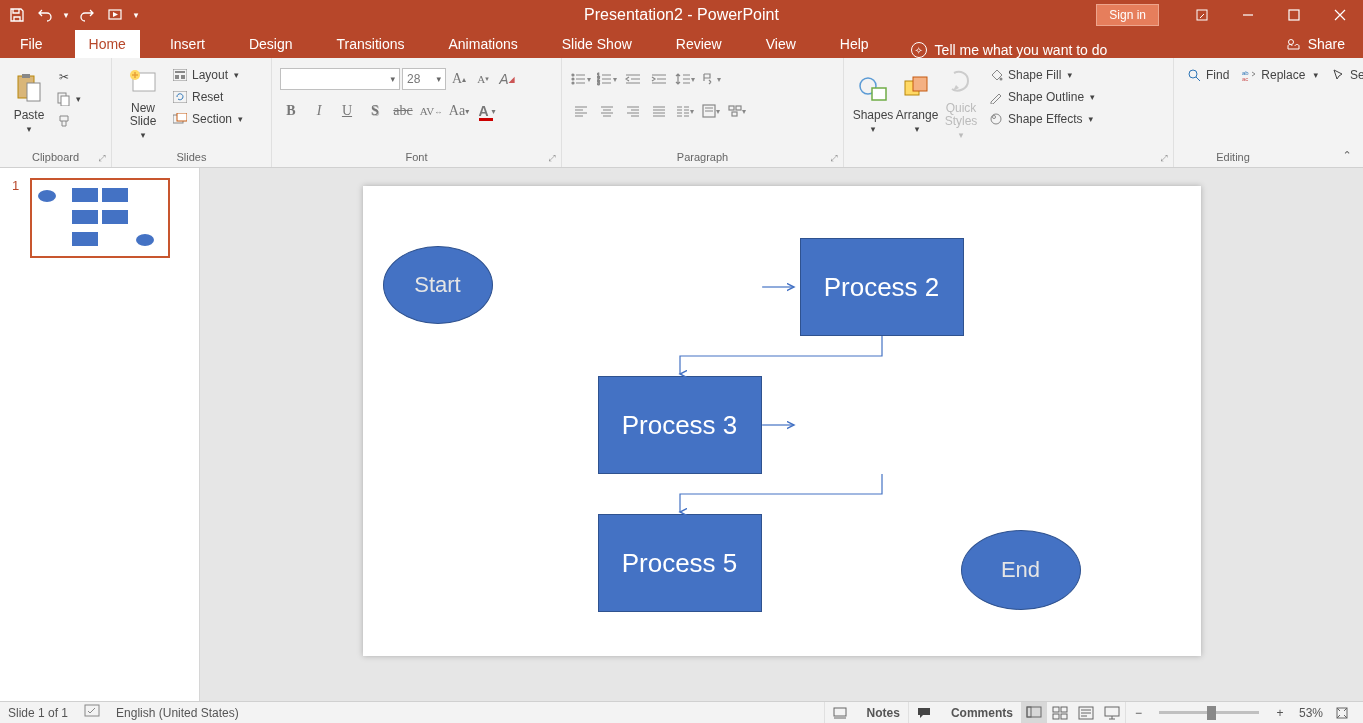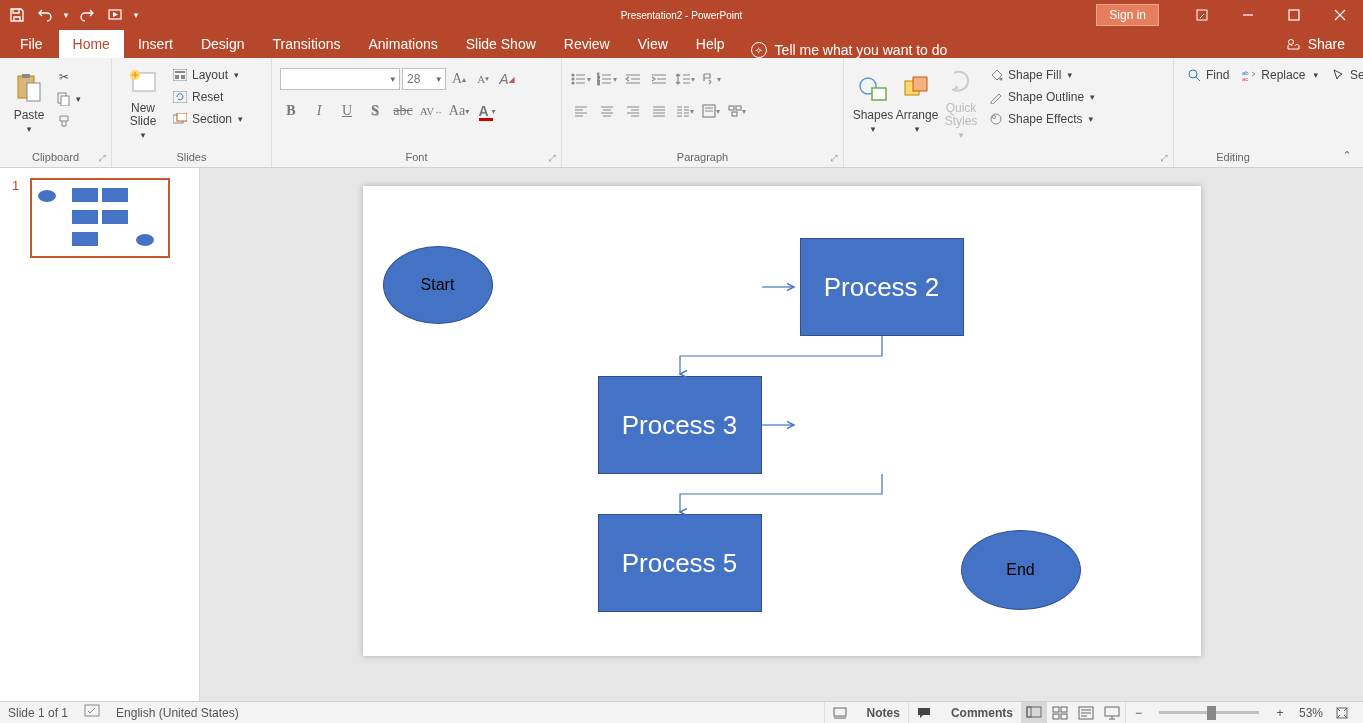--- a/index.html
+++ b/index.html
@@ -2,27 +2,27 @@
 <html><head>
 <meta charset="utf-8">
 <style>
 * { margin: 0; padding: 0; box-sizing: border-box; font-family: "Segoe UI", Arial, sans-serif; user-select: none; }
 html, body { width: 1363px; height: 723px; overflow: hidden; background: #fff; }
 
 
 .titlebar { height: 30px; background: #B7472A; color: #fff; display: flex; align-items: center; font-size: 12px; position: relative; }
 .qat { display: flex; align-items: center; gap: 2px; padding-left: 4px; }
 .qat-btn { width: 26px; height: 26px; display: flex; align-items: center; justify-content: center; color: #fff; font-size: 13px; }
-.title-center { position: absolute; left: 50%; transform: translateX(-50%); font-size: 10px; }
+.title-center { position: absolute; left: 50%; transform: translateX(-50%); font-size: 16px; }
 .win-ctrls { margin-left: auto; display: flex; align-items: center; gap: 0; }
 .signin { background: #E67E5C; padding: 3px 12px; margin-right: 20px; font-size: 12px; border: 1px solid rgba(255,255,255,0.3); }
 .win-btn { width: 46px; height: 30px; display:flex; align-items:center; justify-content:center; color:#fff; }
 
 
-.tabs { height: 28px; background: #B7472A; display: flex; align-items: flex-end; padding-left: 4px; color:#fff; position: relative; }
+.tabs { height: 28px; background: #B7472A; display: flex; align-items: flex-end; padding-left: 4px; color:#fff; position: relative; gap: 16px; }
 .tab { padding: 6px 14px 6px; font-size: 14px; cursor: pointer; }
 .tab.file { padding: 6px 16px; }
 .tab.active { background: #fff; color: #B7472A; }
 .tellme { display:flex; align-items:center; padding:0 12px; gap:8px; color:#fff; font-size:14px; }
 .bulb { width:16px; height:16px; border:1.5px solid #fff; border-radius:50%; display:flex; align-items:center; justify-content:center; font-size:10px;}
 .share { position:absolute; right:10px; top:2px; display:flex; align-items:center; gap:6px; font-size:14px; color:#fff; padding:4px 8px; }
 
 
 .ribbon { height: 110px; background:#F3F3F3; border-bottom:1px solid #d0d0d0; display:flex; position:relative; }
 .group { border-right:1px solid #e0e0e0; padding: 4px 8px 2px; display:flex; flex-direction:column; justify-content:space-between; position:relative; }
@@ -48,21 +48,21 @@
 
 .content { display:flex; height: calc(723px - 30px - 28px - 110px - 22px); background:#E6E6E6; }
 .slide-panel { width: 200px; background:#fff; border-right:1px solid #d6d6d6; padding: 10px 12px; }
 .thumb-row { display:flex; gap:6px; align-items:flex-start; }
 .thumb-num { font-size:13px; color:#b7472a; font-weight:400; width:12px; }
 .thumb { width:140px; height:80px; border:2px solid #C8562E; background:#fff; position:relative; }
 .canvas-wrap { flex:1; display:flex; align-items:flex-start; justify-content:center; overflow:auto; padding: 18px 0; }
 .slide { width: 838px; height: 470px; background:#fff; box-shadow: 0 0 6px rgba(0,0,0,0.25); position:relative; }
 
 .shape-rect { position:absolute; background:#4472C4; border:1px solid #2F528F; color:#fff; display:flex; align-items:center; justify-content:center; font-size:26px; }
-.shape-ell { position:absolute; background:#4472C4; border:1px solid #2F528F; color:#000000; display:flex; align-items:center; justify-content:center; border-radius:50%; font-size:16px; }
+.shape-ell { position:absolute; background:#4472C4; border:1px solid #2F528F; color:#e5e5e5; display:flex; align-items:center; justify-content:center; border-radius:50%; font-size:22px; }
 .arr-line { position:absolute; stroke:#4472C4; fill:none; stroke-width:1.2; }
 
 
 .status { height:22px; background:#F3F3F3; border-top:1px solid #d0d0d0; display:flex; align-items:center; font-size:12px; color:#555; padding: 0 8px; }
 .status .sp { flex:1; }
 .sbtn { padding:0 8px; display:flex; align-items:center; gap:20px; height:22px; border-left:1px solid #e0e0e0;font-weight:bold; }
 .view-btn { width:26px; height:22px; display:flex; align-items:center; justify-content:center; }
 .view-btn.active { background:#d8d8d8; }
 .zoom-slider { width:100px; height:3px; background:#c0c0c0; margin:0 8px; position:relative; }
 .zoom-slider .knob { position:absolute; width:9px; height:14px; background:#888; top:-5px; left:48%; }

